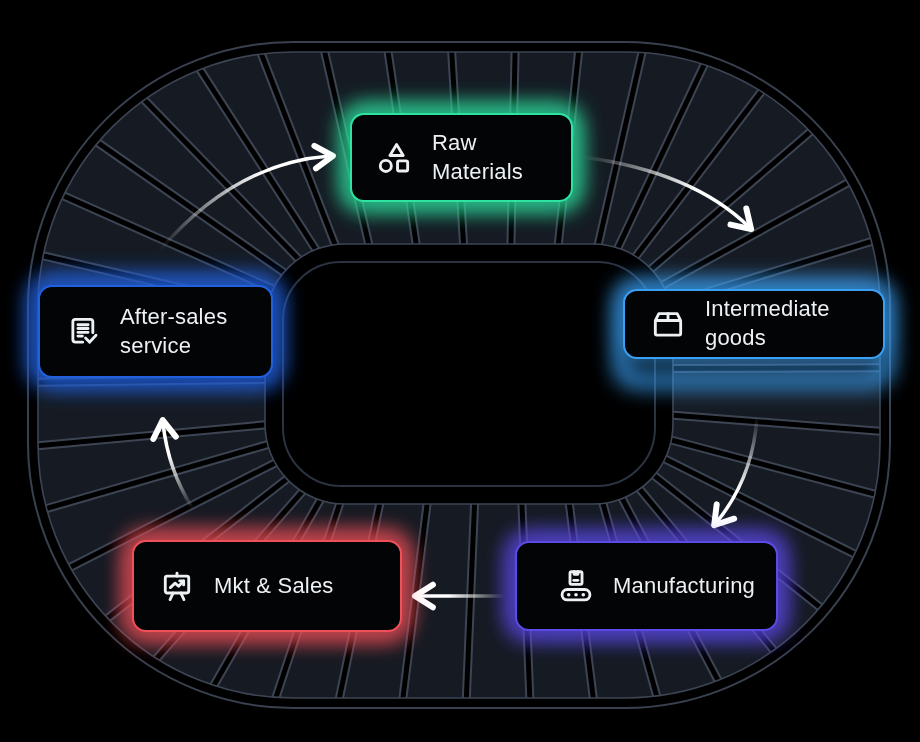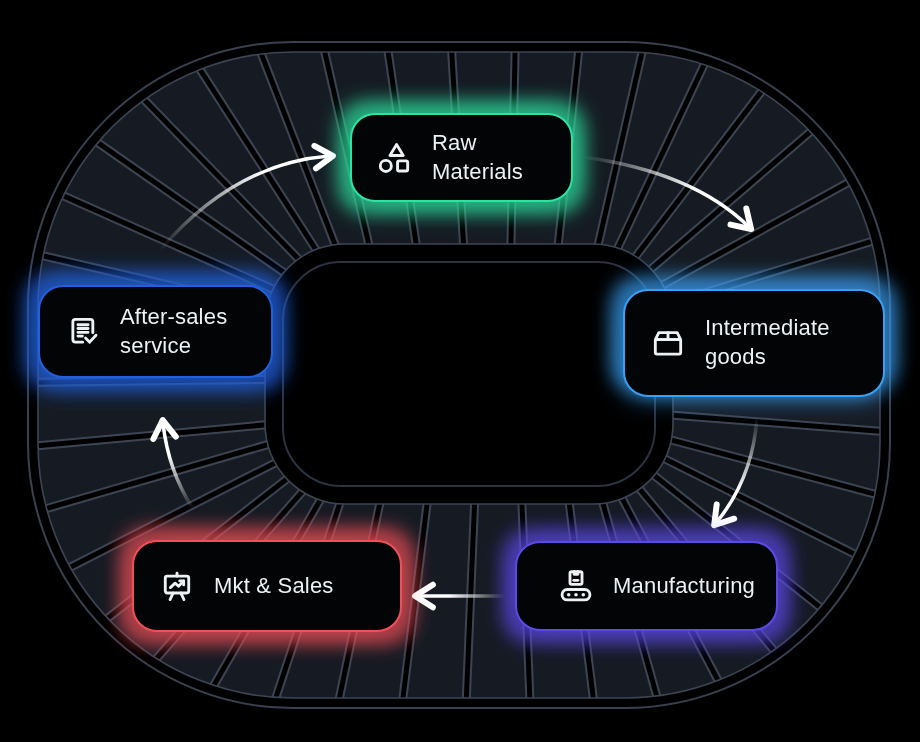--- a/index.html
+++ b/index.html
@@ -25,29 +25,29 @@
 
   
   .arrow{fill:none;stroke-width:3.5;stroke-linecap:round;}
   .ah-path{fill:none;stroke:var(--color-arrow,#fff);stroke-width:2;stroke-linecap:round;stroke-linejoin:round;}
   .stop-tail{stop-color:rgba(255,255,255,0);}
   .stop-head{stop-color:var(--color-arrow,#fff);}
 
   
   .card{position:absolute;display:flex;align-items:center;gap:18px;padding:0 14px 0 24px;
         box-sizing:border-box;background:#020406;border:2px solid var(--accent,#fff);
-        border-radius:25px;box-shadow:0 0 26px -2px var(--accent,#fff);}
+        border-radius:14px;box-shadow:0 0 26px -2px var(--accent,#fff);}
   .card .label{color:var(--color-text,#eef1f4);font-size:22px;line-height:1.3;font-weight:500;letter-spacing:.2px;}
   .card .icon{flex:0 0 auto;width:38px;height:38px;display:flex;align-items:center;justify-content:center;}
   .card .icon svg{width:38px;height:38px;stroke:var(--color-text,#fff);stroke-width:1.8;fill:none;
                   stroke-linecap:round;stroke-linejoin:round;}
   .card .icon .dot{fill:var(--color-text,#fff);stroke:none;}
 
   .card-raw-materials{left:350px;top:113px;width:223px;height:89px;--accent:var(--accent-raw-materials,#2de3a1);}
-  .card-intermediate-goods{left:623px;top:289px;width:262px;height:108px;--accent:var(--accent-intermediate-goods,#3aa0f5);}
+  .card-intermediate-goods{left:623px;top:289px;width:262px;height:70px;--accent:var(--accent-intermediate-goods,#3aa0f5);}
   .card-manufacturing{left:515px;top:541px;width:263px;height:90px;padding-left:40px;--accent:var(--accent-manufacturing,#5c4ae8);}
   .card-mkt-sales{left:132px;top:540px;width:270px;height:92px;--accent:var(--accent-mkt-sales,#f25059);}
   .card-after-sales-service{left:38px;top:285px;width:235px;height:93px;--accent:var(--accent-after-sales-service,#2161dd);}
 </style>
 </head>
 <body>
 
 <div id="stage-wrap">
 
   <svg id="diagram-svg" width="920" height="742" viewBox="0 0 920 742">

